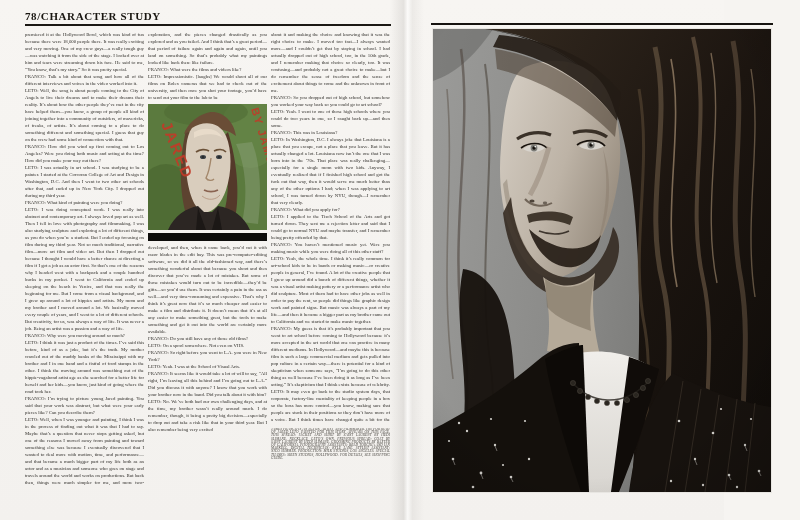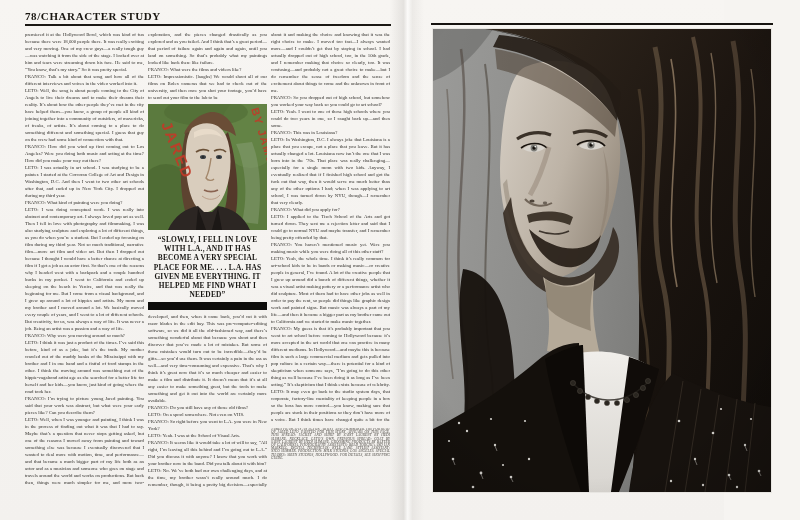--- a/index.html
+++ b/index.html
@@ -87,21 +87,20 @@
           <path d="M56,86 C60,88 66,88 70,86" stroke="#8a6350" stroke-width="1.8" fill="none"></path>
           <path d="M54,92 C60,97 68,96 72,91" stroke="#b3927b" stroke-width="1" fill="none" opacity="0.8"></path>
           <path d="M20,126 C26,112 38,104 50,102 L56,108 L64,108 L70,102 C84,104 96,112 102,126 Z" fill="#2c2623"></path>
           <path d="M50,104 L58,126 L48,126 Z" fill="#1c1816"></path>
           <path d="M70,104 L64,126 L74,126 Z" fill="#1c1816"></path>
           <text transform="translate(13,20) rotate(68)" font-family="Liberation Sans, sans-serif" font-size="15" font-weight="bold" fill="#c23a28" opacity="0.92" letter-spacing="2">JARED</text>
           <text transform="translate(103,5) rotate(73)" font-family="Liberation Sans, sans-serif" font-size="11" font-weight="bold" fill="#c23a28" opacity="0.9" letter-spacing="1.5">BY JAMES</text>
         </svg>
       </div>
 
-      <div class="pullquote">“SLOWLY, I FELL IN LOVE WITH L.A., AND IT HAS BECOME A VERY SPECIAL PLACE FOR ME. . . . L.A. HAS GIVEN ME EVERYTHING. IT HELPED ME FIND WHAT I NEEDED”</div>
       <div class="quote-bar"></div>
       <div class="col2-bottom textflow">
           <p>developed, and then, when it came back, you’d cut it with razor blades in the edit bay. This was pre-computer-editing software, so we did it all the old-fashioned way, and there’s something wonderful about that because you shoot and then discover that you’ve made a lot of mistakes. But some of those mistakes would turn out to be incredible—they’d be gifts—so you’d use them. It was certainly a pain in the ass as well—and very time-consuming and expensive. That’s why I think it’s great now that it’s so much cheaper and easier to make a film and distribute it. It doesn’t mean that it’s at all any easier to make something great, but the tools to make something and get it out into the world are certainly more available.</p>
           <p>FRANCO: Do you still have any of those old films?</p>
           <p>LETO: On a spool somewhere. Not even on VHS.</p>
           <p>FRANCO: So right before you went to L.A. you were in New York?</p>
           <p>LETO: Yeah. I was at the School of Visual Arts.</p>
           <p>FRANCO: It seems like it would take a lot of will to say, “All right, I’m leaving all this behind and I’m going out to L.A.” Did you discuss it with anyone? I know that you work with your brother now in the band. Did you talk about it with him?</p>
           <p>LETO: No. We’ve both had our own challenging days, and at the time, my brother wasn’t really around much. I do remember, though, it being a pretty big decision—especially to drop out and take a risk like that in your third year. But I also remember being very excited</p>
         </div>

